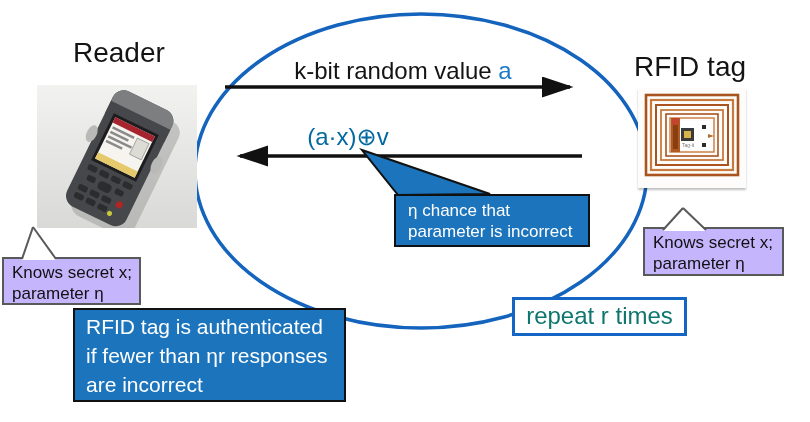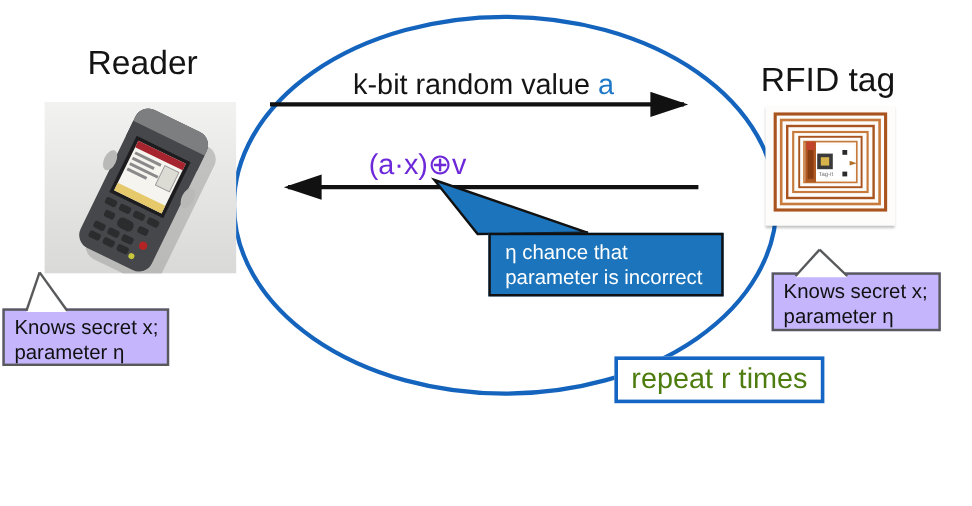--- a/index.html
+++ b/index.html
@@ -8,37 +8,37 @@
     font-family:"Liberation Sans", sans-serif;
   }
   .abs{position:absolute;}
   .title{
     font-size:28px;color:#141414;letter-spacing:0px;white-space:nowrap;z-index:5;
   }
   .msg-label{
     font-size:24px;color:#141414;white-space:nowrap;text-align:center;z-index:5;
   }
   .msg-var{color:#1E78C8;}
-  .msg-blue{color:#6d28d9;}
+  .msg-blue{color:#0369a1;}
   svg.layer{position:absolute;left:0;top:0;z-index:1;}
   .photo{z-index:2;}
   .blue-box{
     background:#1B74BC;border:2px solid #111111;color:#ffffff;z-index:3;box-sizing:border-box;
   }
   .eta-box{
     left:394px;top:194px;width:196px;height:53px;
-    font-size:17px;line-height:21px;padding:4px 6px 0 12px;margin-left:13px;
+    font-size:17px;line-height:21px;padding:4px 6px 0 12px;
   }
   .auth-box{
     left:73px;top:308px;width:273px;height:94px;
     font-size:21px;line-height:29px;padding:2px 6px 0 11px;
   }
   .repeat-box{
     left:512px;top:297px;width:175px;height:39px;background:#ffffff;
-    border:3px solid #1565C4;color:#4d7c0f;font-size:24px;line-height:32px;
+    border:3px solid #1565C4;color:#0f766e;font-size:24px;line-height:32px;
     text-align:center;z-index:3;box-sizing:border-box;white-space:nowrap;
   }
   .bubble{
     background:#c4b5fd;border:2px solid #58595B;color:#111111;z-index:4;
     font-size:17px;line-height:21px;padding:3px 6px 0 8px;box-sizing:border-box;white-space:nowrap;
   }
   .bubble-reader{left:2px;top:257px;width:139px;height:48px;}
   .bubble-tag{left:643px;top:227px;width:141px;height:49px;}
   svg.tails{position:absolute;left:0;top:0;z-index:5;pointer-events:none;}
 </style>
@@ -146,20 +146,25 @@
     <span>k-bit random value </span><span class="msg-var">a</span>
   </div>
 
   <div class="abs msg-label msg-blue" style="left:298px;top:123px;width:100px;">(a·x)⊕v</div>
 
   <div class="abs blue-box eta-box">
     <div>η chance that</div>
     <div>parameter is incorrect</div>
   </div>
 
+  <div class="abs blue-box auth-box">
+    <div>RFID tag is authenticated</div>
+    <div>if fewer than ηr responses</div>
+    <div>are incorrect</div>
+  </div>
 
   <div class="abs repeat-box">repeat r times</div>
 
   <div class="abs bubble bubble-reader">
     <div>Knows secret x;</div>
     <div>parameter η</div>
   </div>
 
   <div class="abs bubble bubble-tag">
     <div>Knows secret x;</div>

